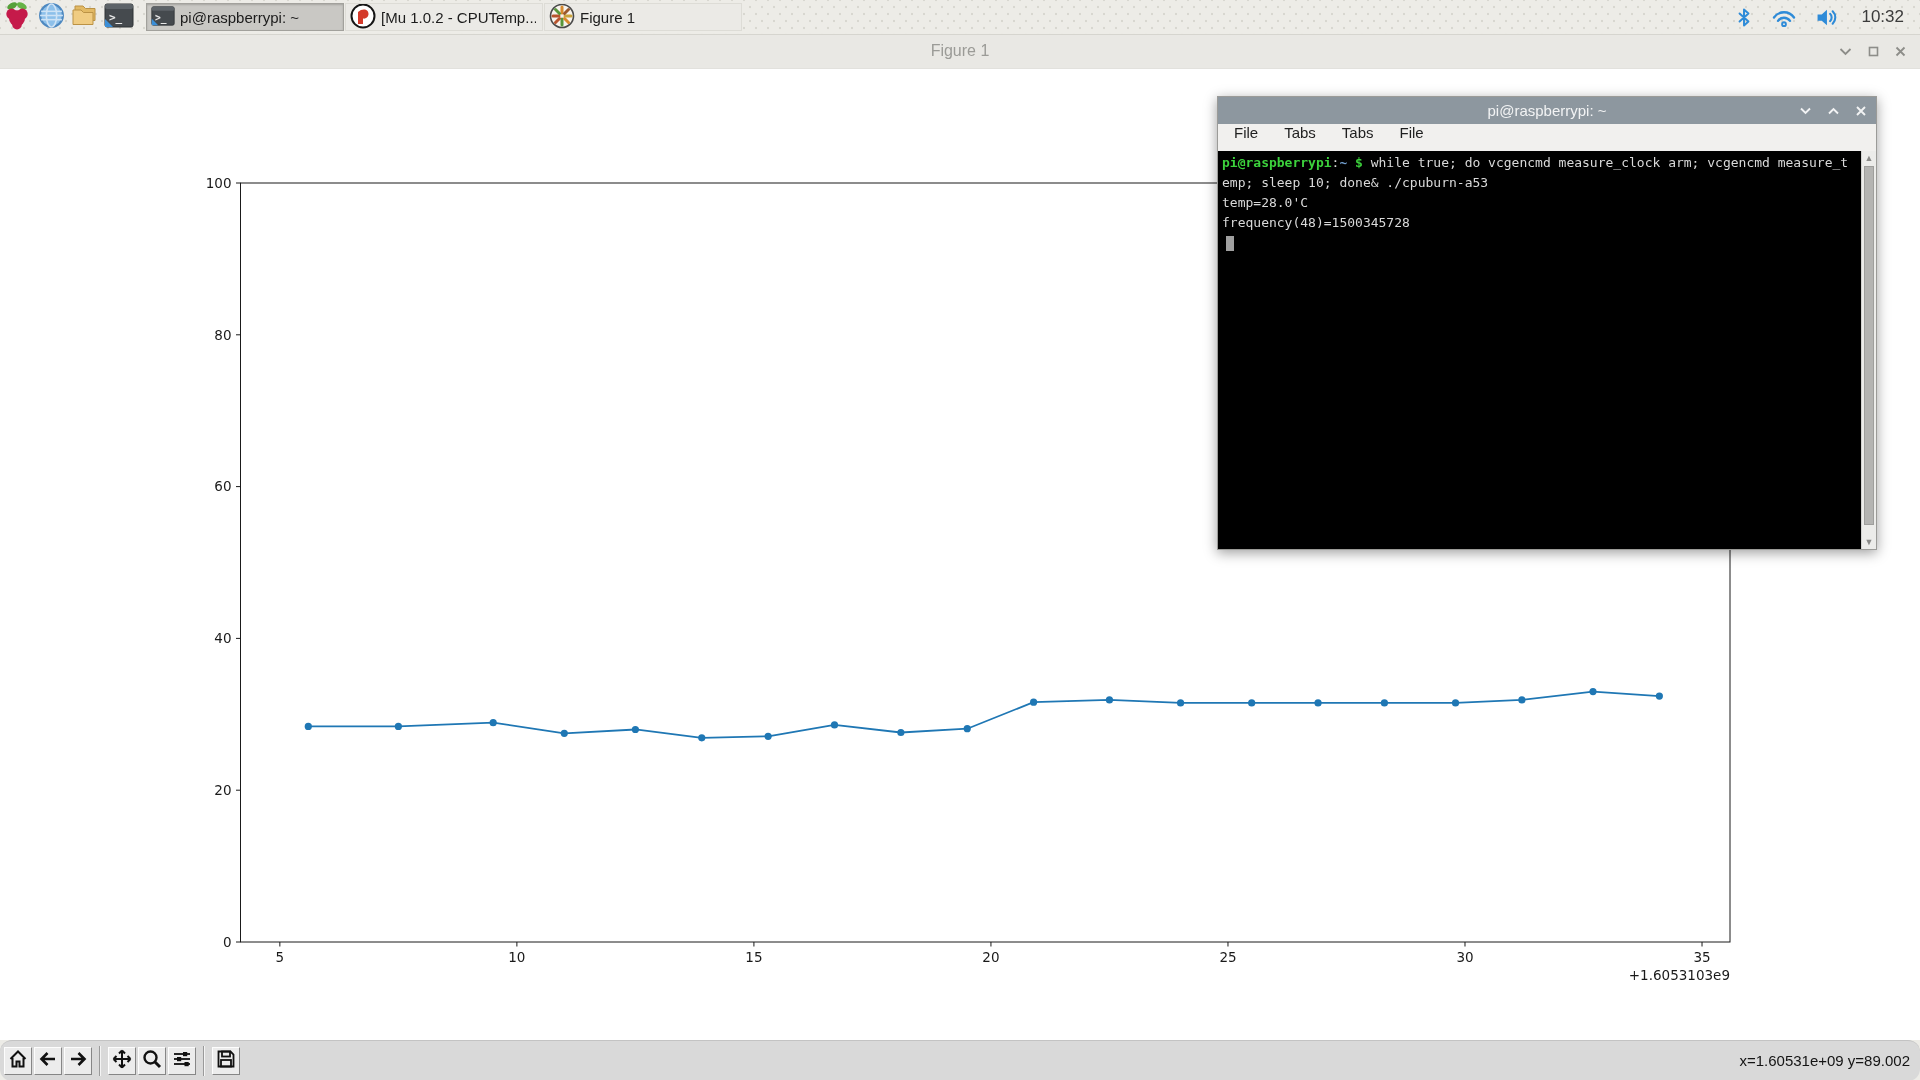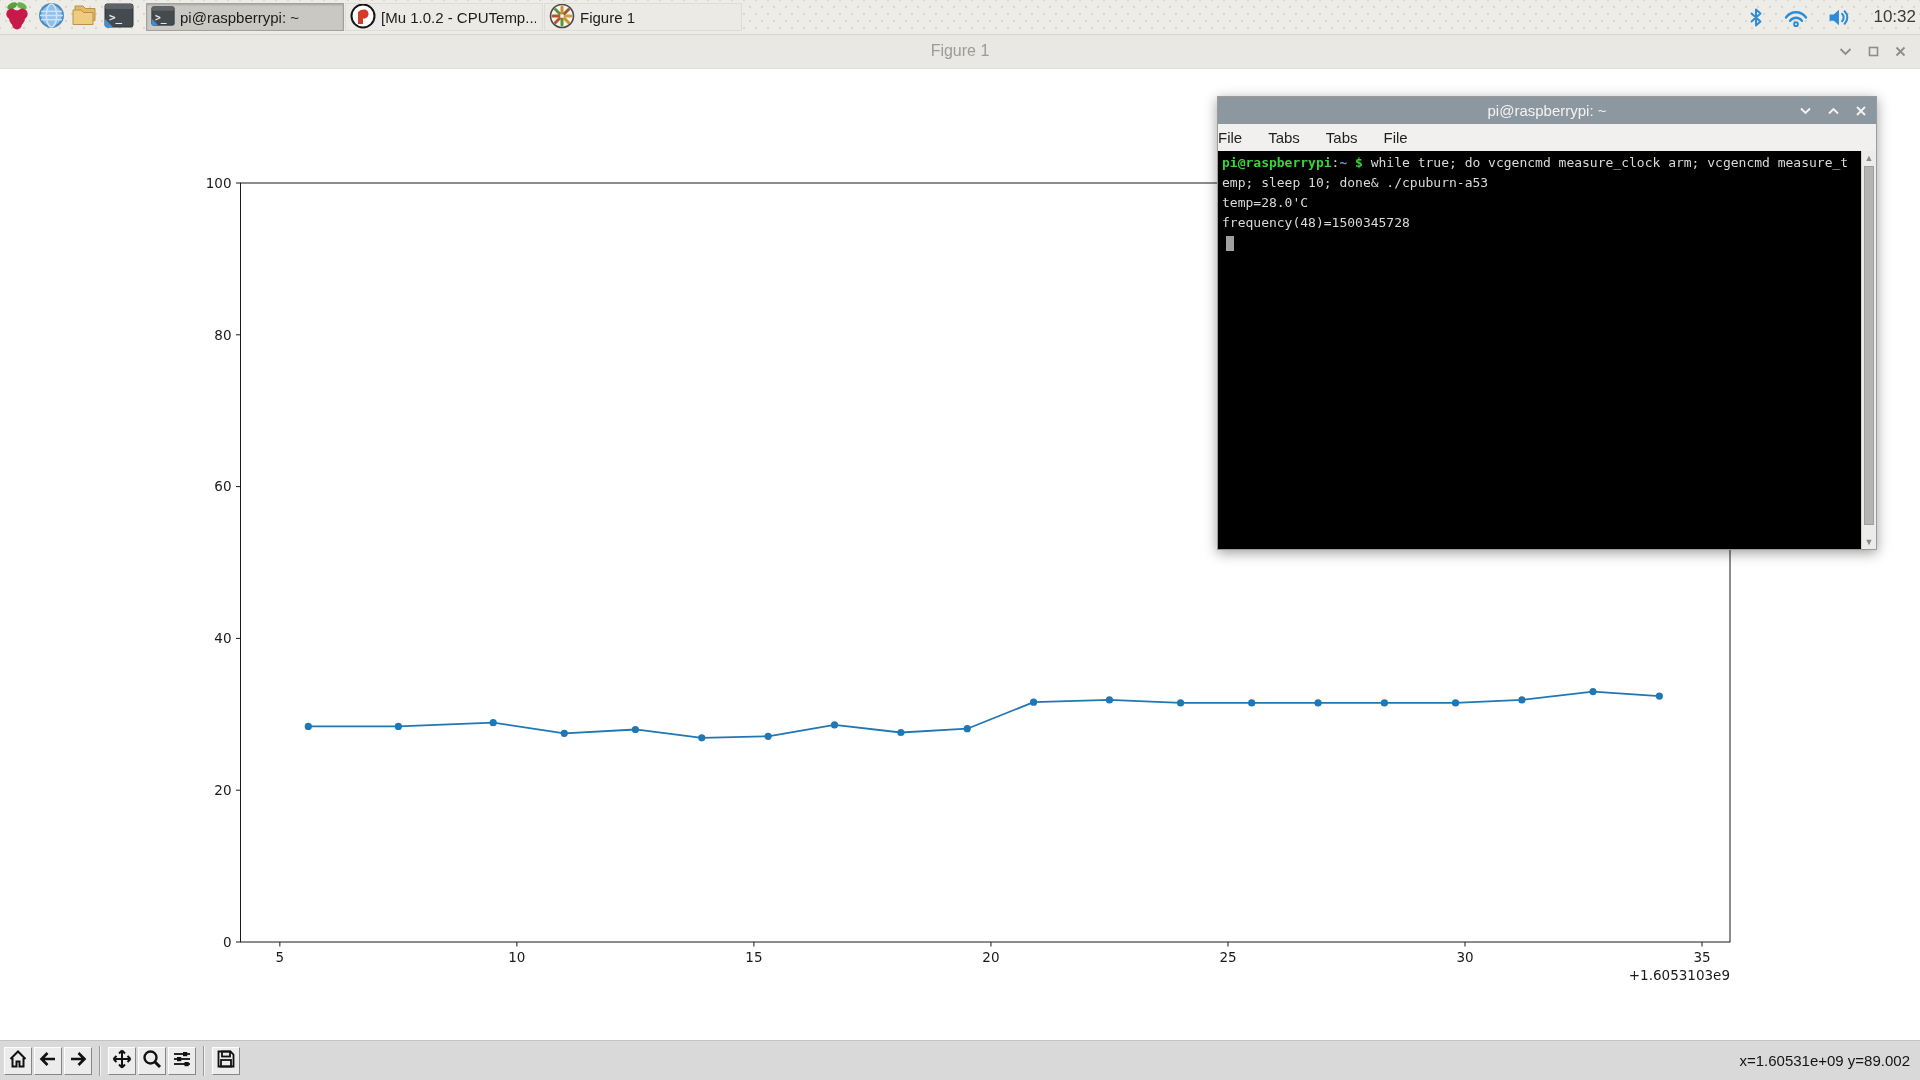--- a/index.html
+++ b/index.html
@@ -14,54 +14,54 @@
     background-size:12px 14px;background-position:0 0,6px 7px;
     border-bottom:1px solid #d6d5cf;
     display:flex;align-items:center;}
   .launcher{width:34px;height:32px;display:flex;align-items:center;justify-content:center;cursor:pointer;}
   .task-btn{height:28px;width:198px;box-sizing:border-box;margin:2px 1px 2px 0;
     display:flex;align-items:center;gap:5px;padding:0 6px 0 4px;
     font-size:15px;color:#1c1c1c;background:#ebeae6;border:1px solid #dddcd6;
     white-space:nowrap;overflow:hidden;cursor:pointer;}
   .task-btn.active{background:#c9c8c4;border-color:#a2a19c;box-shadow:inset 0 1px 2px rgba(0,0,0,.18);}
   .task-label{overflow:hidden;text-overflow:clip;white-space:nowrap;}
-  .tray{margin-left:auto;display:flex;align-items:center;gap:20px;padding-right:4px;}
+  .tray{margin-left:auto;display:flex;align-items:center;gap:20px;padding-right:16px;}
   .tray svg{display:block;cursor:pointer;}
   .clock{font-size:17px;color:#3b3b3b;}
 
   
   .figure-window{position:absolute;top:34px;left:0;width:1920px;height:1006px;background:#fff;z-index:10;}
   .fig-titlebar{height:34px;background:#e9e8e4;position:relative;border-bottom:1px solid #e2e1dd;}
   .fig-title{position:absolute;left:0;right:0;top:0;height:34px;line-height:34px;
     text-align:center;color:#9b9b97;font-size:16px;}
   .fig-controls{position:absolute;right:14px;top:0;height:34px;display:flex;gap:16px;align-items:center;}
   .fig-controls svg{display:block;cursor:pointer;}
   .fig-canvas{position:relative;width:1920px;height:971px;background:#ffffff;}
   .fig-canvas svg{position:absolute;left:0;top:0;}
 
   
   .mpl-toolbar{height:40px;background:#d9d9d9;border-top:1px solid #c3c3c3;
-    display:flex;align-items:center;padding-left:4px;position:relative;}
+    display:flex;align-items:center;padding-left:4px;position:relative;border-radius:12px;}
   .mpl-btn{width:28px;height:28px;background:#ececec;margin-right:2px;box-sizing:border-box;
     border:1px solid;border-color:#fdfdfd #868686 #868686 #fdfdfd;
     display:flex;align-items:center;justify-content:center;cursor:pointer;}
   .mpl-sep{width:0;height:30px;border-left:1px solid #9a9a9a;border-right:1px solid #f4f4f4;margin:0 7px 0 5px;}
   .mpl-status{position:absolute;right:10px;top:0;height:40px;line-height:40px;font-size:15px;color:#141414;}
 
   
   .terminal{position:absolute;left:1217px;top:96px;width:660px;height:454px;z-index:60;
     background:#f1f0ee;border:1px solid #9b9b98;box-sizing:border-box;
     box-shadow:0 3px 12px rgba(0,0,0,.38);display:flex;flex-direction:column;}
   .term-titlebar{height:27px;background:#8d979f;position:relative;flex:none;}
   .term-title{position:absolute;left:0;right:0;top:0;height:27px;line-height:27px;
     text-align:center;color:#f2f3f4;font-size:15px;}
   .term-controls{position:absolute;right:10px;top:0;height:27px;display:flex;gap:17px;align-items:center;}
   .term-controls svg{display:block;cursor:pointer;}
-  .term-menubar{height:27px;flex:none;background:#f1f0ee;display:flex;align-items:center;
-    padding-left:0;gap:26px;font-size:15px;color:#1f1f1f;}
+  .term-menubar{height:27px;flex:none;background:#f1f0ee;display:flex;
+    padding-left:16px;gap:26px;font-size:15px;color:#1f1f1f;}
   .term-menu-item{cursor:pointer;}
   .term-body{flex:1;background:#000;position:relative;overflow:hidden;padding-left:16px;}
   .term-content{position:absolute;left:0;top:2px;right:15px;bottom:0;}
   .term-line{height:20px;line-height:20px;font-family:"DejaVu Sans Mono",monospace;
     font-size:13px;white-space:pre;padding-left:4px;color:#d9d9d9;}
   .seg-green{color:#3cd23c;font-weight:bold;}
   .seg-blue{color:#729fcf;font-weight:bold;}
   .seg-fg{color:#d9d9d9;}
   .term-cursor{display:inline-block;width:8px;height:15px;background:#a0a0a0;
     vertical-align:middle;margin-left:4px;}

